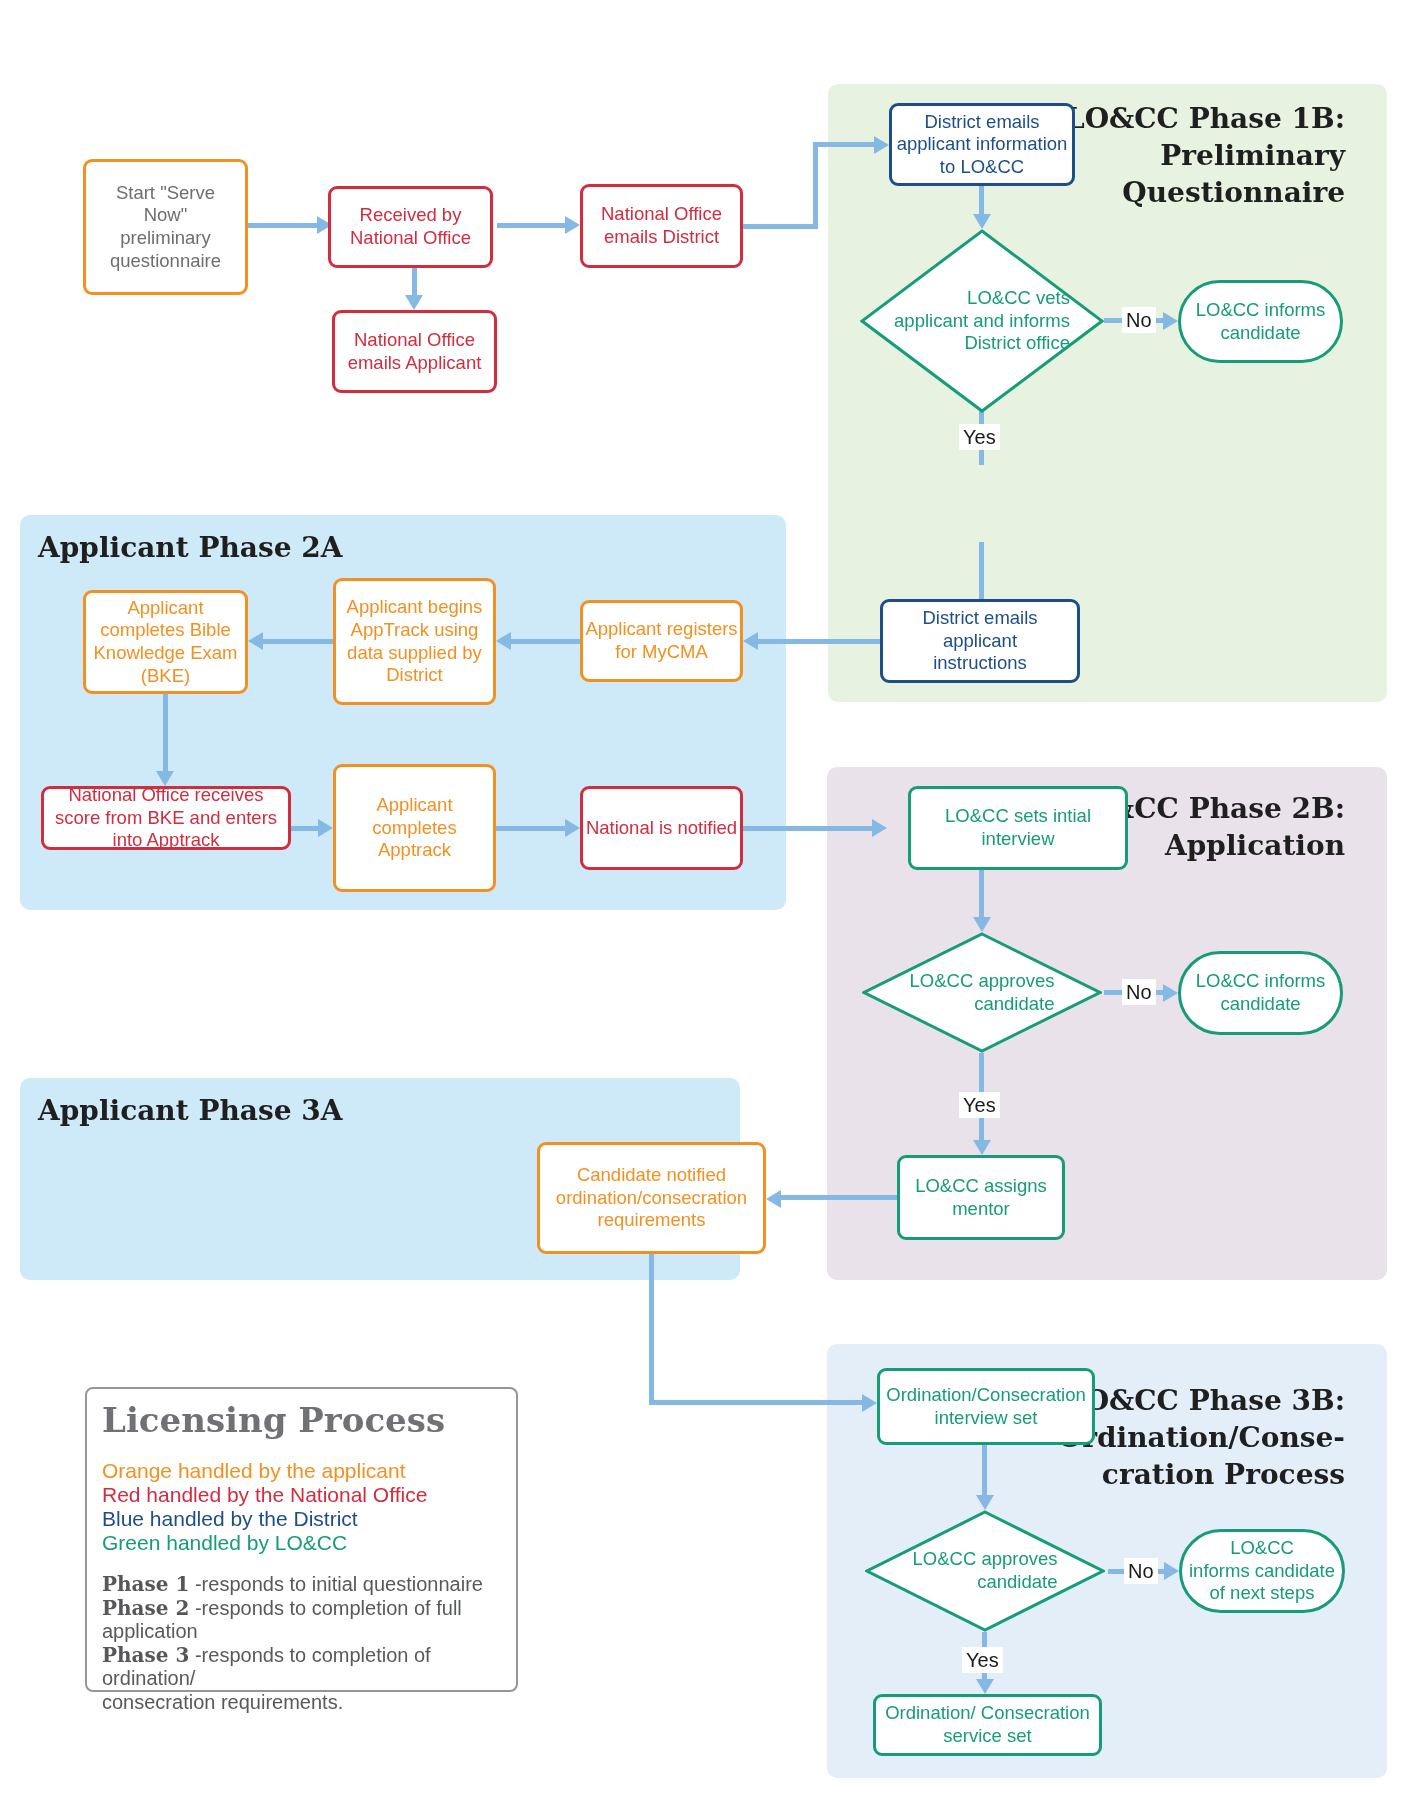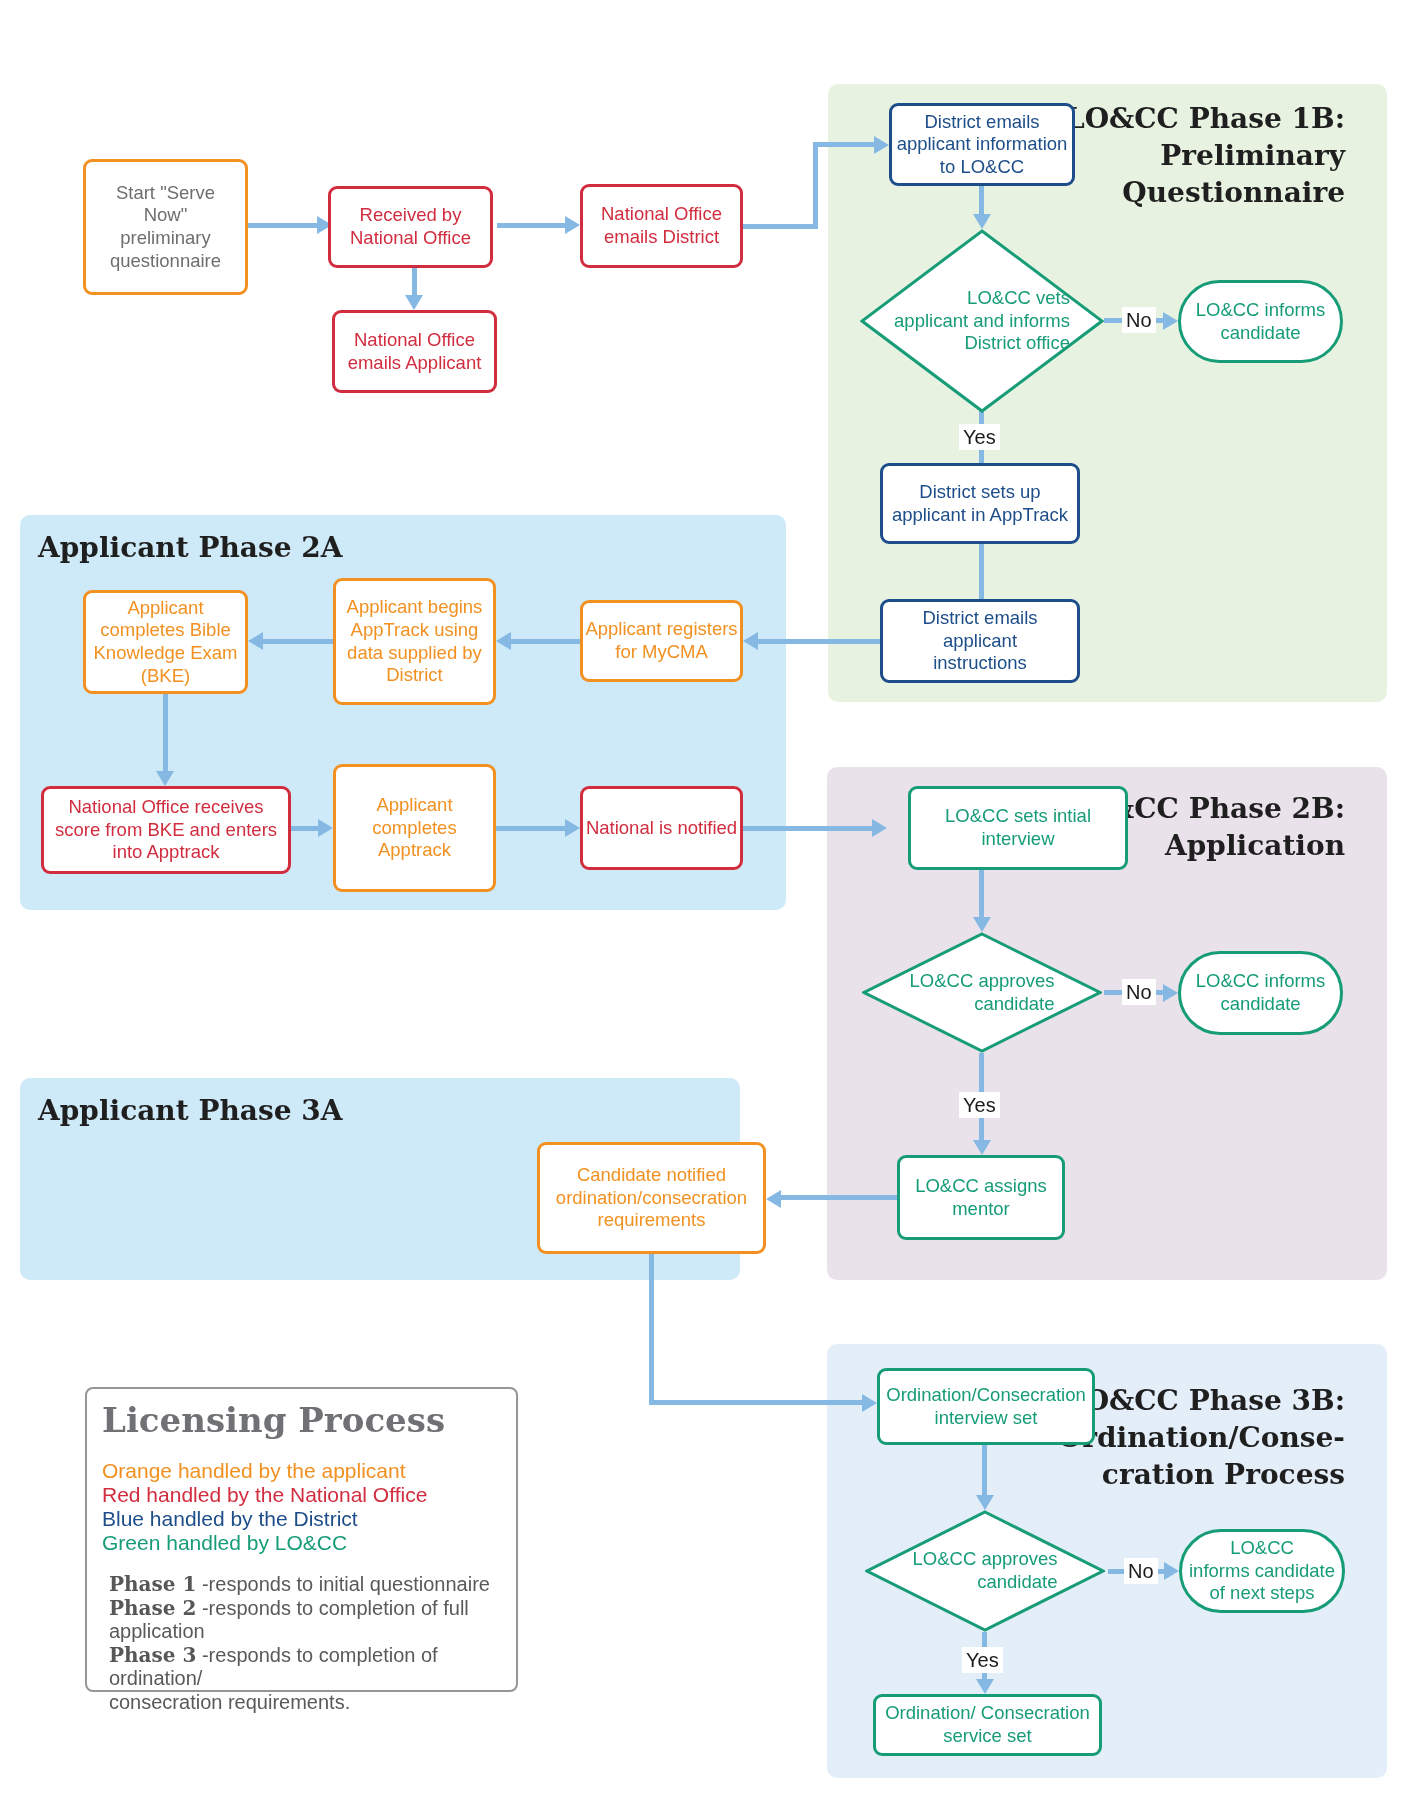--- a/index.html
+++ b/index.html
@@ -34,21 +34,21 @@
   .ah-left{border-top:9px solid transparent;border-bottom:9px solid transparent;border-right:15px solid #85b9e4;}
   .ah-down{border-left:9px solid transparent;border-right:9px solid transparent;border-top:15px solid #85b9e4;}
   .chip{position:absolute;background:#ffffff;color:#1a1a1a;font-size:20px;line-height:26px;
         padding:0 4px;text-align:center;}
   .legend{position:absolute;left:85px;top:1387px;width:433px;height:305px;background:#ffffff;
         border:2px solid #949699;border-radius:8px;box-sizing:border-box;}
   .legend-title{position:absolute;left:15px;top:11px;font-family:"DejaVu Serif", serif;
         font-weight:bold;font-size:34px;color:#707174;}
   .legend-keys{position:absolute;left:15px;top:70px;font-size:21px;line-height:24px;}
   .legend-phases{position:absolute;left:15px;top:184px;width:405px;font-size:20px;line-height:23.5px;color:#58595b;}
-  .legend-phases .pl{margin:0 0 0 7px;}
+  .legend-phases .pl{margin:0 0 0 0;}
   .plabel{font-family:"DejaVu Serif", serif;font-weight:bold;color:#565759;}
   .ptext{white-space:pre-line;}
 </style>
 </head>
 <body>
 
 <div class="canvas">
 
   <div class="panel p-green" style="left:828px;top:84px;width:559px;height:618px">
     <div class="ptitle right" style="right:42px;top:16px">LO&amp;CC Phase 1B:
@@ -165,36 +165,34 @@
   <div class="diamond" style="left:860px;top:229px;width:244px;height:184px">
     <svg viewBox="0 0 244 184" preserveAspectRatio="none">
       <polygon points="122,2 242,92 122,182 2,92" fill="#ffffff" stroke="#169c77" stroke-width="3"></polygon>
     </svg>
     <div class="dtext">LO&amp;CC vets
 applicant and informs
 District office</div>
   </div>
   <div class="node n-green stadium" style="left:1178px;top:280px;width:165px;height:83px">LO&amp;CC informs
 candidate</div>
-  <div class="node n-blue" style="left:880px;top:463px;width:200px;height:81px">District sets up
-applicant in AppTrack</div>
   <div class="node n-blue" style="left:880px;top:599px;width:200px;height:84px">District emails applicant
 instructions</div>
 
   <div class="node n-orange" style="left:580px;top:600px;width:163px;height:82px">Applicant registers
 for MyCMA</div>
   <div class="node n-orange" style="left:333px;top:578px;width:163px;height:127px">Applicant begins
 AppTrack using
 data supplied by
 District</div>
   <div class="node n-orange" style="left:83px;top:590px;width:165px;height:104px">Applicant
 completes Bible
 Knowledge Exam
 (BKE)</div>
-  <div class="node n-red" style="left:41px;top:786px;width:250px;height:88px">National Office receives
+  <div class="node n-red" style="left:41px;top:786px;width:250px;height:64px">National Office receives
 score from BKE and enters
 into Apptrack</div>
   <div class="node n-orange" style="left:333px;top:764px;width:163px;height:128px">Applicant
 completes
 Apptrack</div>
   <div class="node n-red" style="left:580px;top:786px;width:163px;height:84px">National is notified</div>
 
   <div class="node n-green" style="left:908px;top:786px;width:220px;height:84px">LO&amp;CC sets intial
 interview</div>
   <div class="diamond" style="left:862px;top:932px;width:240px;height:121px">

